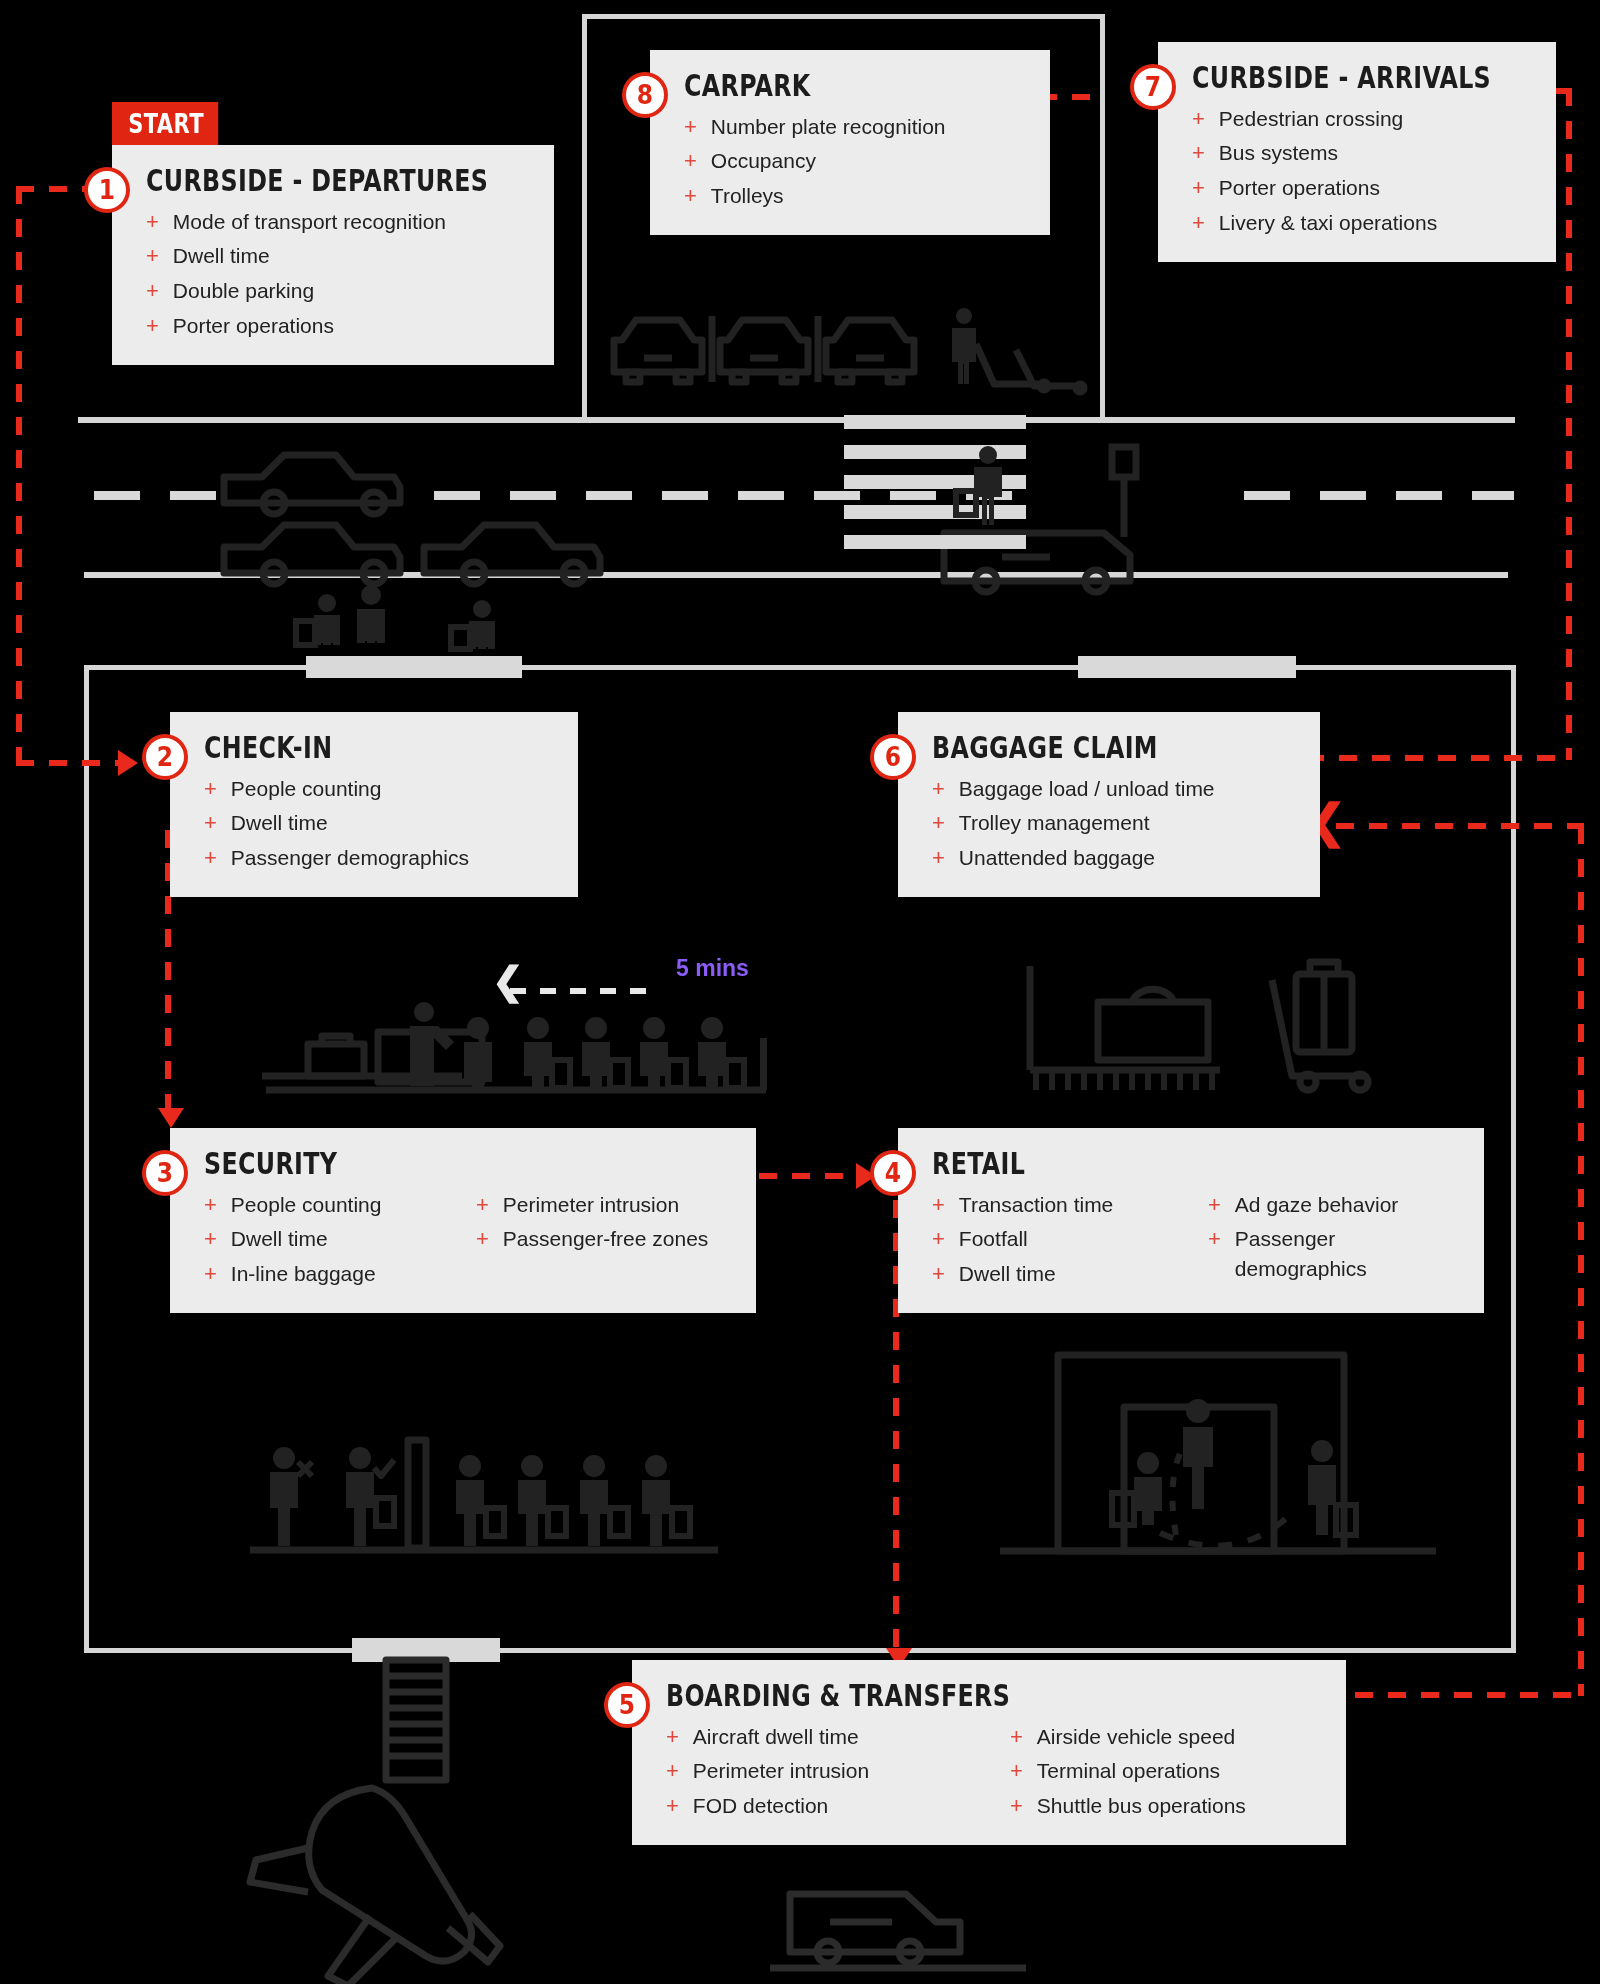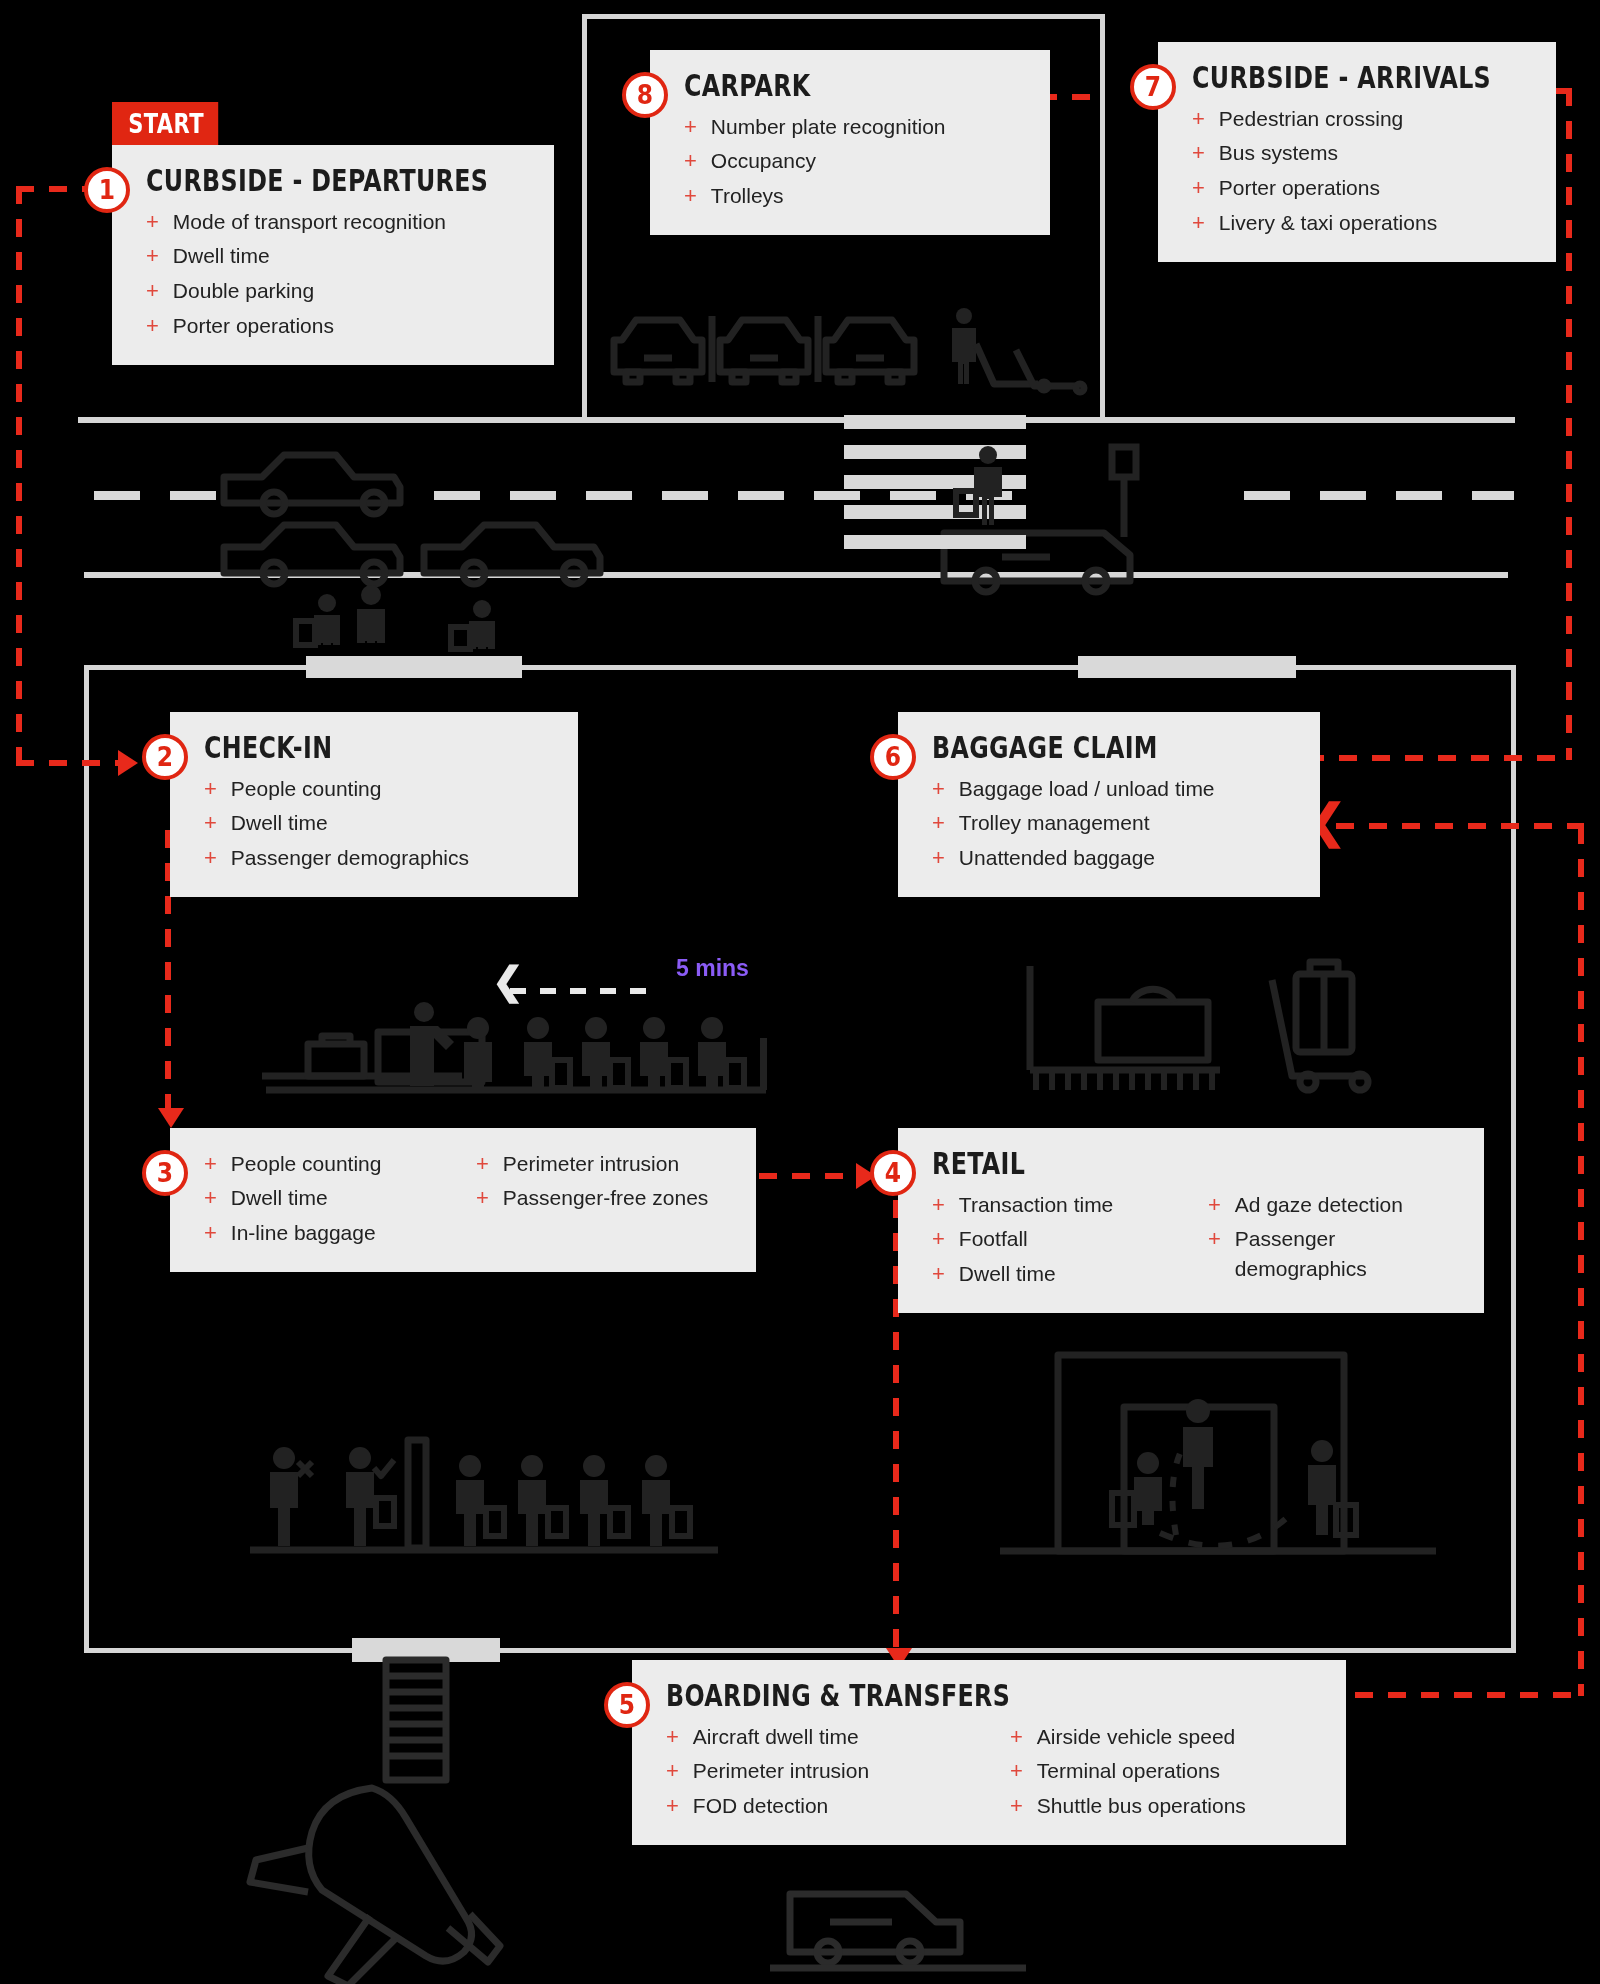--- a/index.html
+++ b/index.html
@@ -491,20 +491,23 @@
         </li>
       <li>
           <span class="plus">+</span>
           <span>Unattended baggage</span>
         </li>
     </ul>
   </div>
 
   <div class="card" style="left:170px; top:1128px; width:586px;">
     <div class="badge" style="left:-28px; top:22px;">3</div>
+    <div class="card-head">
+      <div class="card-title">SECURITY</div>
+    </div>
     <div class="cols">
       <ul style="width:246px;">
         <li>
             <span class="plus">+</span>
             <span>People counting</span>
           </li>
         <li>
             <span class="plus">+</span>
             <span>Dwell time</span>
           </li>
@@ -542,21 +545,21 @@
             <span>Footfall</span>
           </li>
         <li>
             <span class="plus">+</span>
             <span>Dwell time</span>
           </li>
       </ul>
       <ul style="width:236px;">
         <li>
             <span class="plus">+</span>
-            <span>Ad gaze detection</span>
+            <span>Ad gaze behavior</span>
           </li>
         <li>
             <span class="plus">+</span>
             <span>Passenger demographics</span>
           </li>
       </ul>
     </div>
   </div>
 
   <div class="card" style="left:632px; top:1660px; width:714px;">

